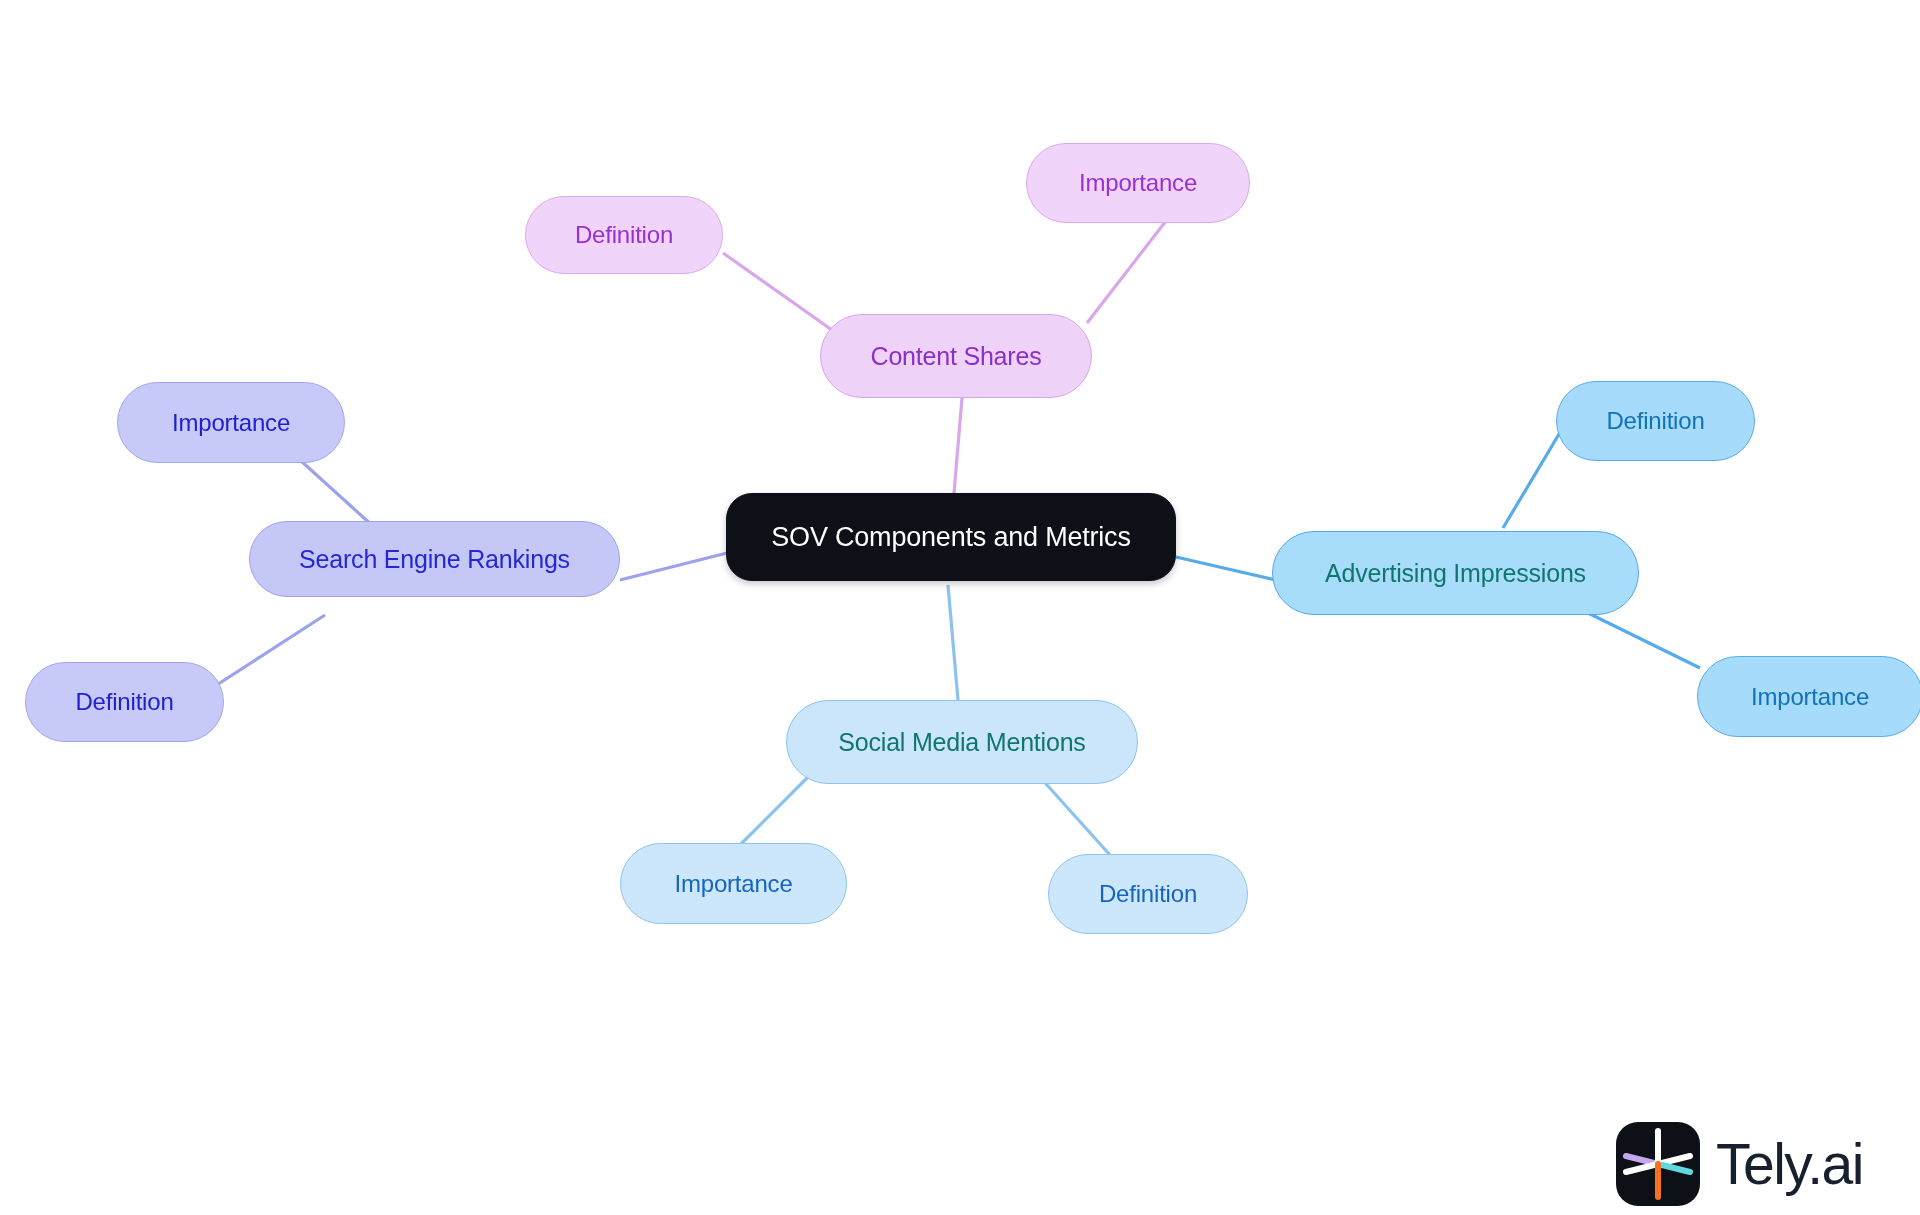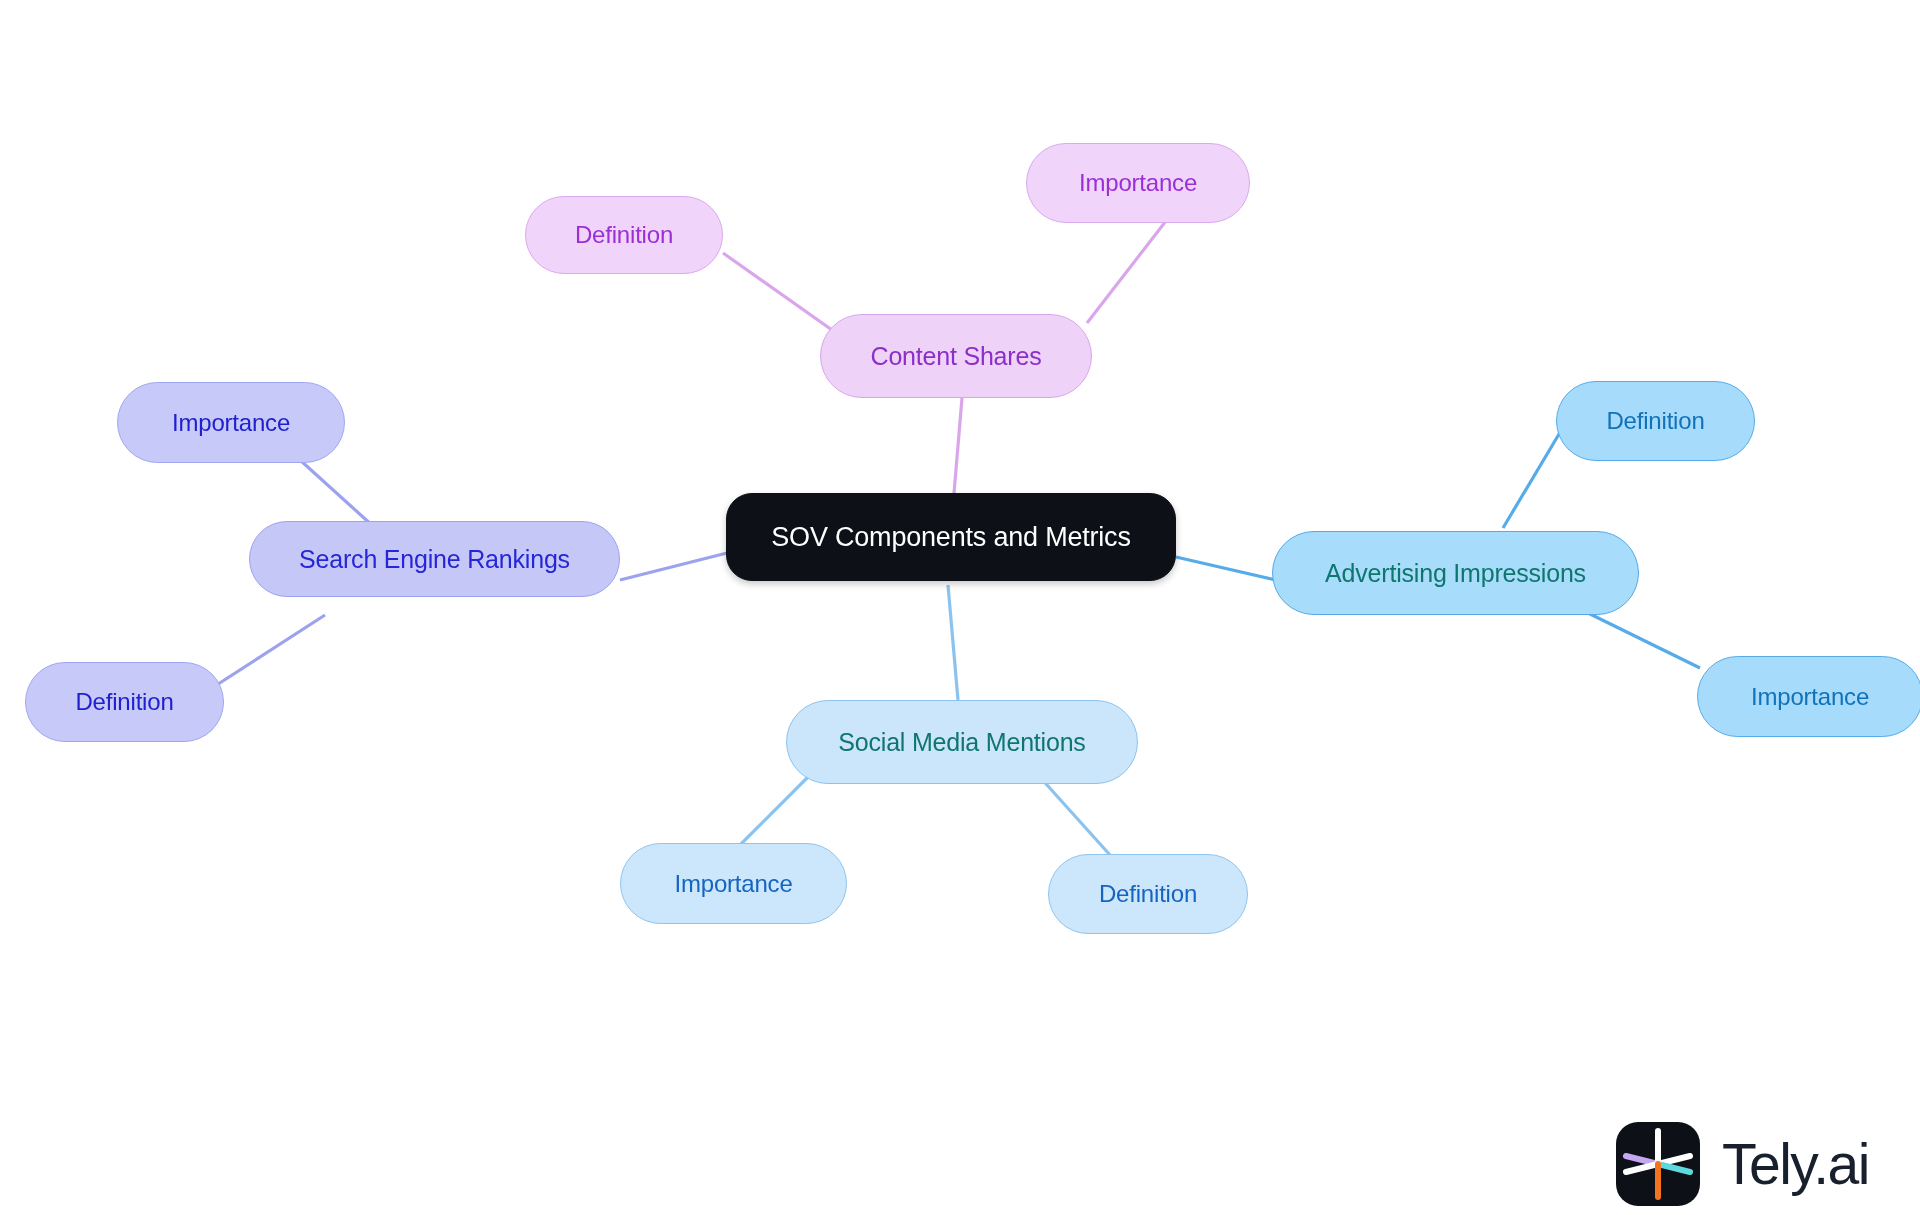--- a/index.html
+++ b/index.html
@@ -113,21 +113,21 @@
 
   
   #logo {
     position: absolute;
     left: 1616px;
     top: 1118px;
     width: 290px;
     height: 92px;
     display: flex;
     align-items: center;
-    gap: 22px;
+    gap: 16px;
     z-index: 3;
     text-align: center;
   }
   #logo-mark {
     width: 84px;
     height: 84px;
     border-radius: 22px;
     background: #0d1117;
     position: relative;
     flex: 0 0 auto;

